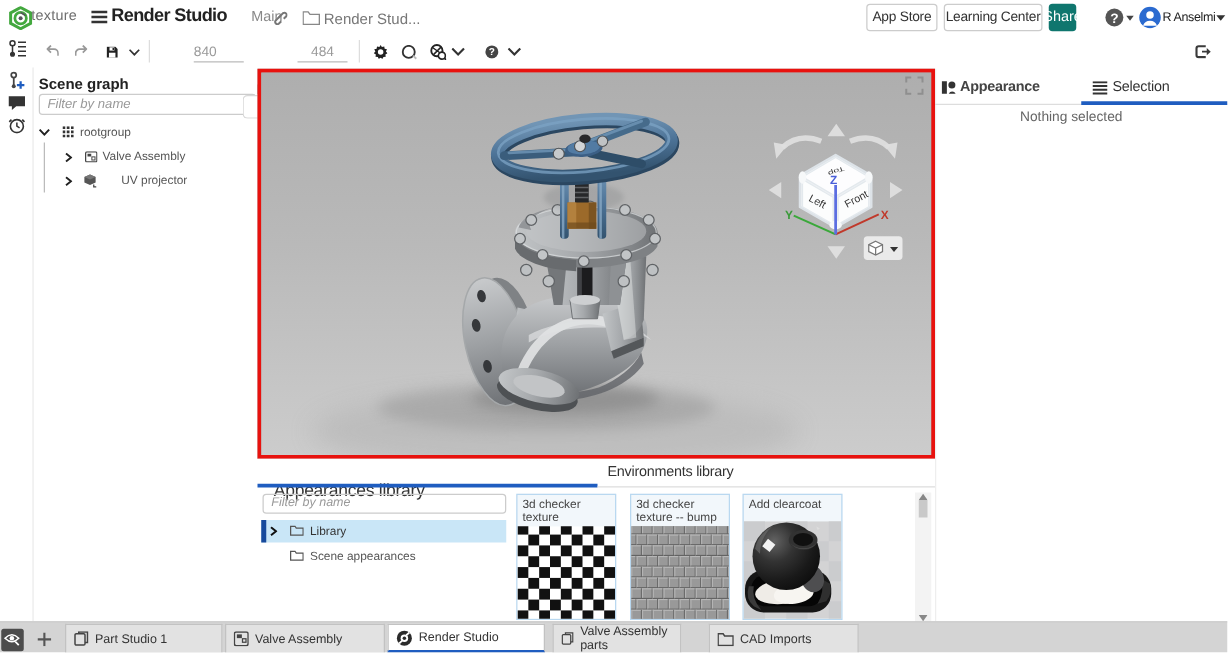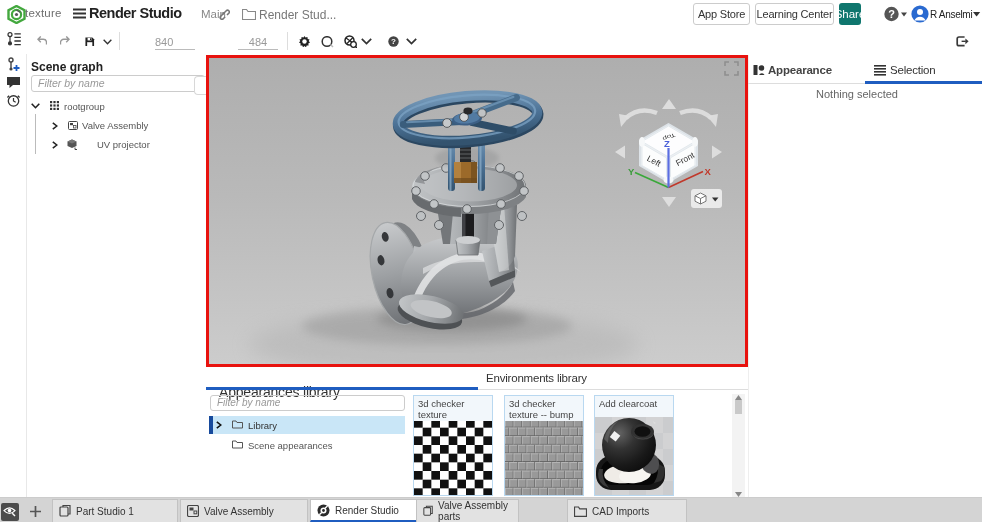--- a/index.html
+++ b/index.html
@@ -1200,21 +1200,21 @@
     <rect x="2.5" y="2.5" width="4" height="3" fill="#444"></rect>
     <rect x="7" y="6" width="2.8" height="2.8" fill="none" stroke="#444" stroke-width="1"></rect>
   </svg>Valve Assembly</div>
 <div class="ftab abs" id="ftab3" style="left:310px;width:126px">
   <svg width="13" height="13" viewBox="0 0 13 13" style="margin-right:5px">
     <circle cx="6.5" cy="6.5" r="6" fill="#2b2b2b"></circle>
     <circle cx="6.5" cy="6.5" r="3" fill="#fff"></circle>
     <circle cx="6.5" cy="6.5" r="1.4" fill="#2b2b2b"></circle>
     <path d="M10.5 2 l-2.5 2.2 M2.3 10.8 l2.4-2.3" stroke="#fff" stroke-width="1.4"></path>
   </svg>Render Studio</div>
-<div class="ftab abs" style="left:416px;width:103px">
+<div class="ftab abs" style="left:442px;width:103px">
   <svg width="12" height="12" viewBox="0 0 12 12" style="margin-right:5px">
     <rect x="1" y="2" width="8" height="9" rx="1" fill="none" stroke="#444" stroke-width="1.2"></rect>
     <path d="M4 2 V0.5 h7 v8.5 h-2" fill="none" stroke="#444" stroke-width="1.2"></path>
   </svg>Valve Assembly parts</div>
 <div class="ftab abs" style="left:567px;width:120px">
   <svg width="13" height="11" viewBox="0 0 13 11" style="margin-right:5px">
     <path d="M0.5 1 h4 l1.2 1.8 h6.8 v7.5 h-12 z" fill="none" stroke="#444" stroke-width="1.2"></path>
   </svg>CAD Imports</div>
 
 </body></html>

